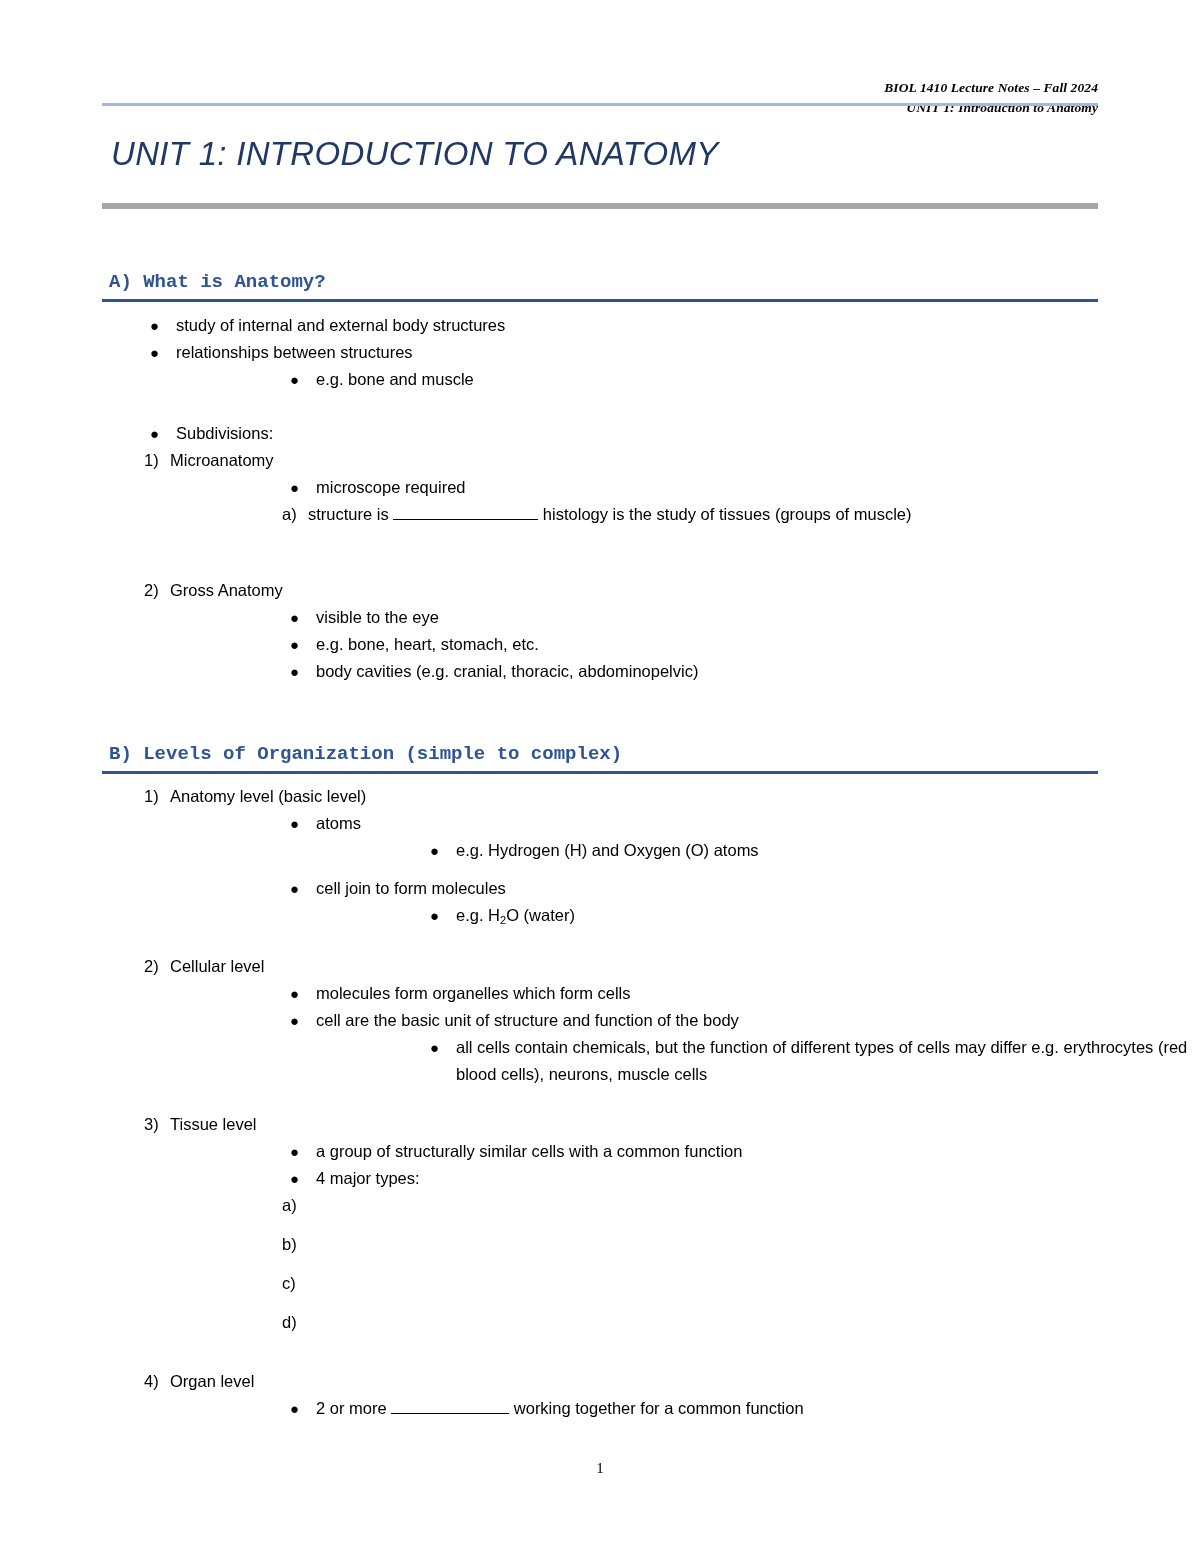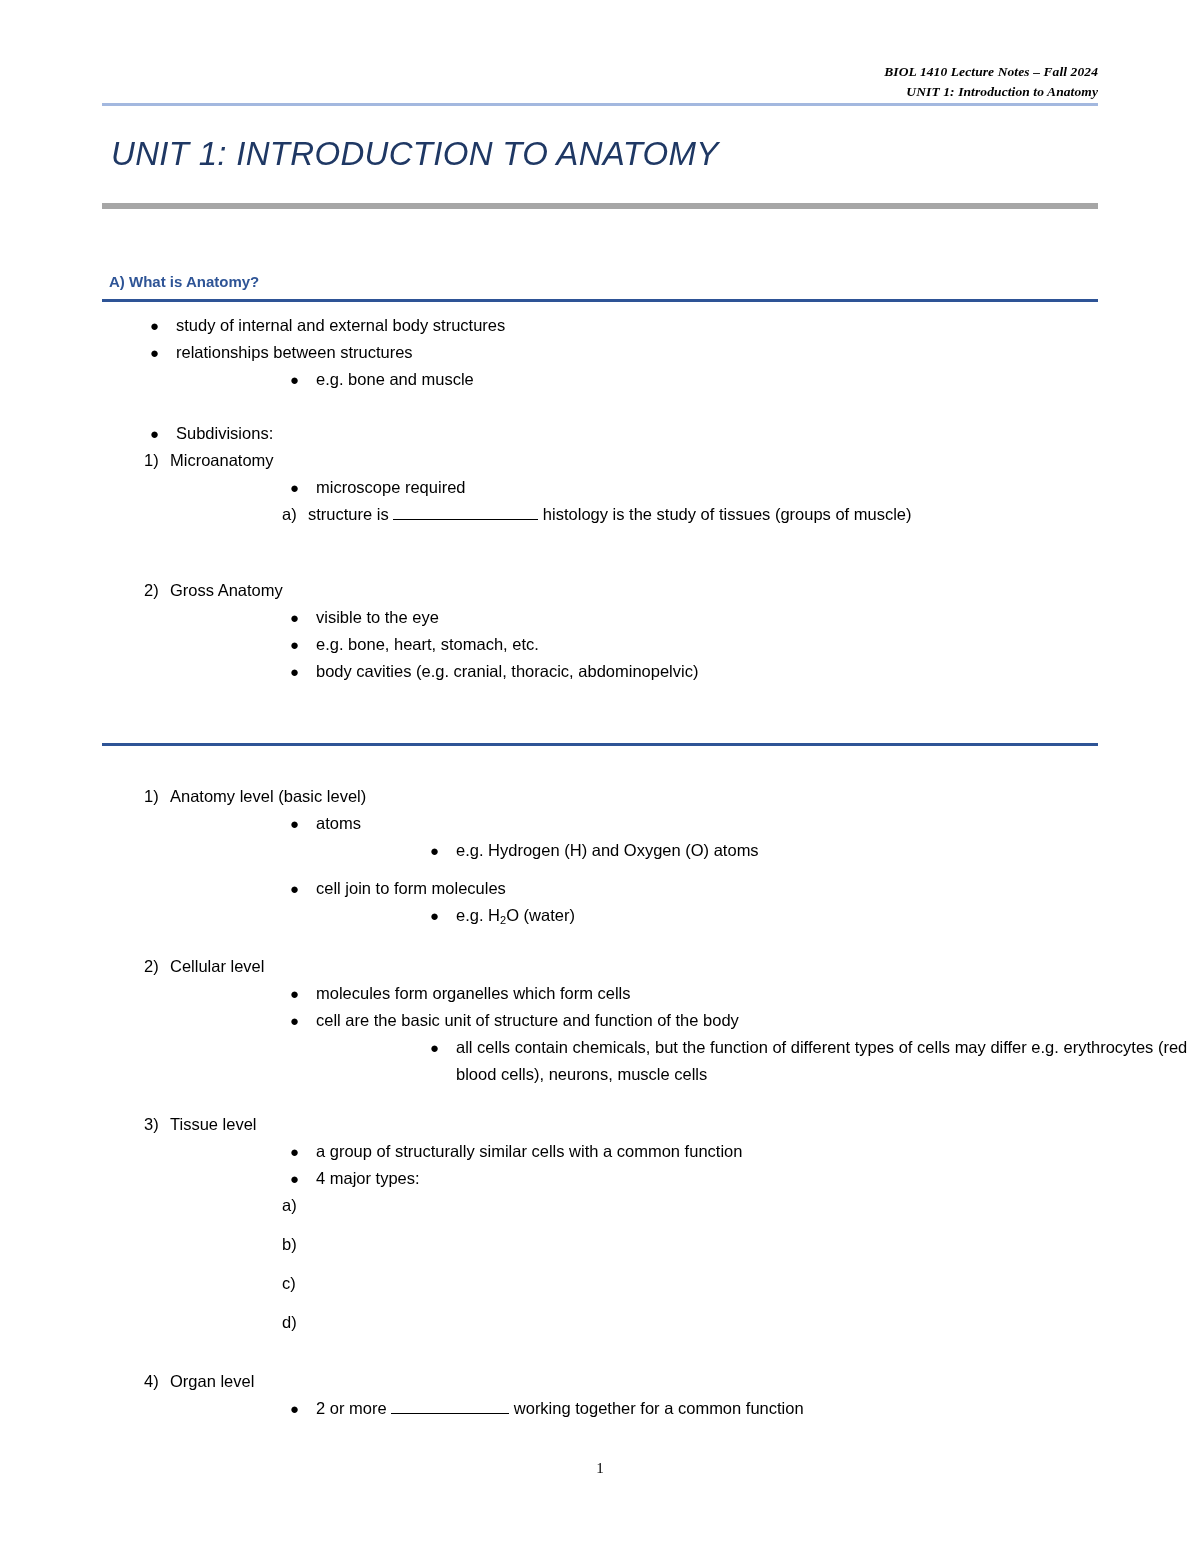--- a/index.html
+++ b/index.html
@@ -17,21 +17,21 @@
     height: 1553px;
     background: #ffffff;
     box-sizing: border-box;
     overflow: hidden;
   }
 
   
   .header {
     position: absolute;
     left: 102px;
-    top: 62px;
+    top: 78px;
     width: 996px;
     text-align: right;
   }
   .header-line {
     font-family: "Liberation Serif", serif;
     font-style: italic;
     font-weight: bold;
     font-size: 13.5px;
     line-height: 20px;
     color: #000000;
@@ -68,23 +68,23 @@
     background: #A6A6A6;
   }
 
   
   .section {
     position: absolute;
     left: 102px;
     width: 996px;
   }
   .section-heading {
-    font-family: Liberation Sans, sans-serif;
+    font-family: Liberation Mono, monospace;
     font-weight: bold;
-    font-size: 15px;
+    font-size: 19px;
     line-height: 28px;
     color: #2E5496;
     padding-left: 7px;
     white-space: nowrap;
   }
   .section-rule {
     width: 996px;
     height: 3px;
     background: #2E5496;
     margin-top: 3px;
@@ -205,20 +205,21 @@
   <div class="row i-b2" style="top:631px;">
     <span class="marker bullet">●</span>
     <span class="txt">e.g. bone, heart, stomach, etc.</span>
   </div>
   <div class="row i-b2" style="top:658px;">
     <span class="marker bullet">●</span>
     <span class="txt">body cavities (e.g. cranial, thoracic, abdominopelvic)</span>
   </div>
 
   <div class="section" style="top:740px;">
+    <div class="section-heading">B)  Levels of Organization (simple to complex)</div>
     <div class="section-rule"></div>
   </div>
 
   <div class="row i-n1" style="top:783px;">
     <span class="marker">1)</span>
     <span class="txt">Anatomy level (basic level)</span>
   </div>
   <div class="row i-b2" style="top:810px;">
     <span class="marker bullet">●</span>
     <span class="txt">atoms</span>

